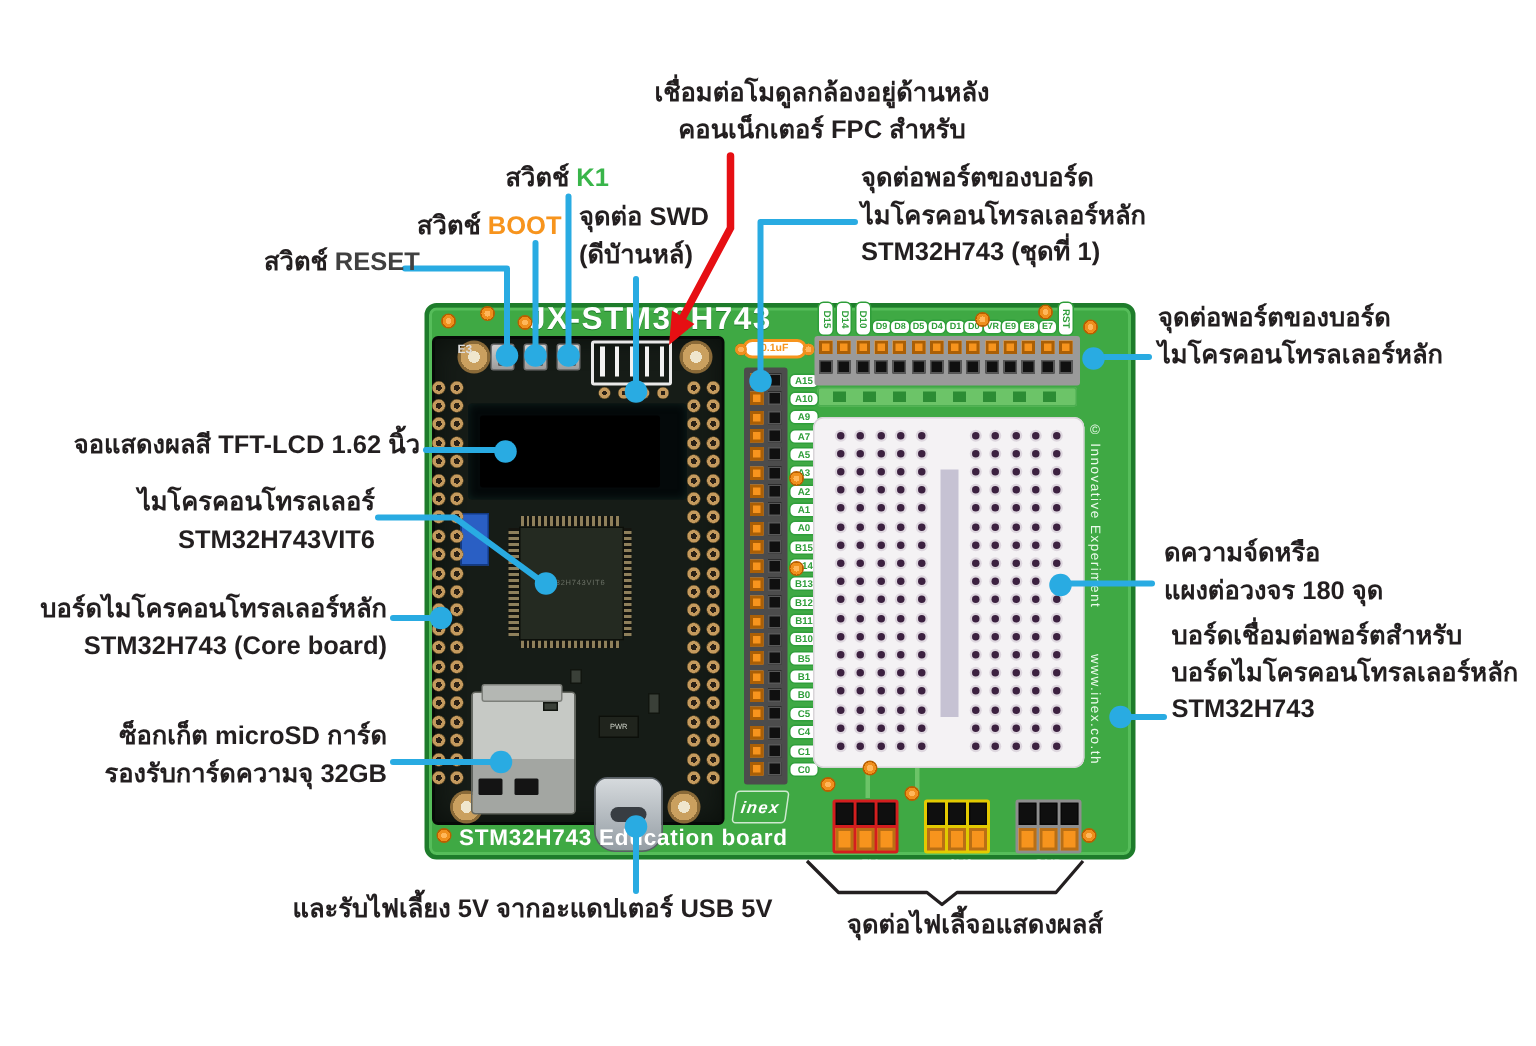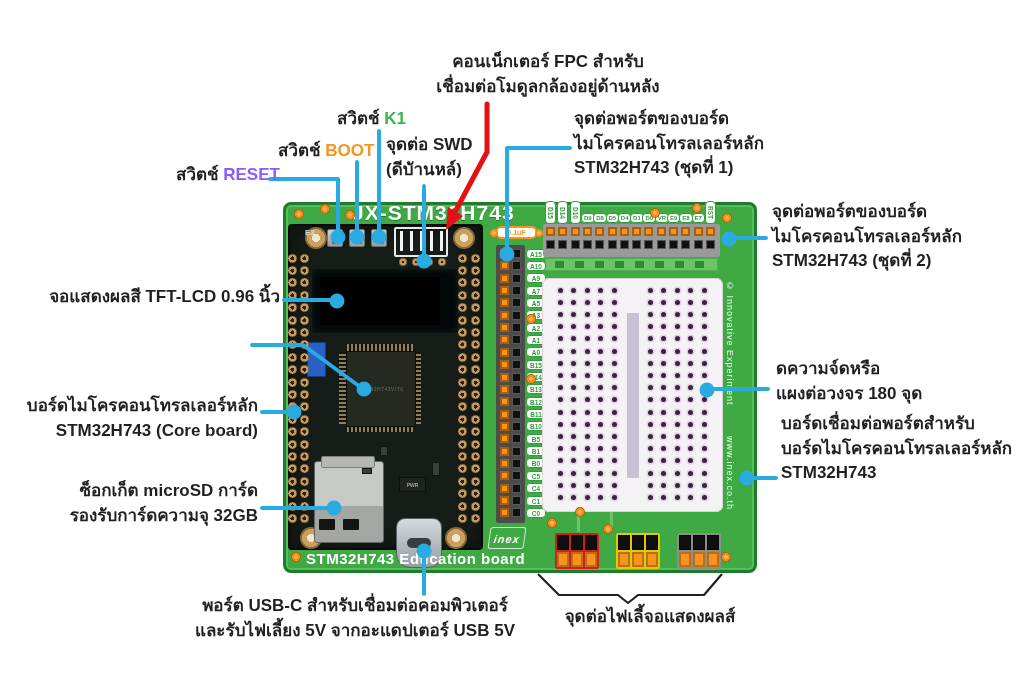--- a/index.html
+++ b/index.html
@@ -653,66 +653,68 @@
       <circle cx="294" cy="412" r="7.5"></circle>
       <circle cx="334" cy="508" r="7.5"></circle>
       <circle cx="424" cy="551" r="7.5"></circle>
     </g>
     <path d="M487,104 V152 L455,212" stroke="#e60f13" stroke-width="5" fill="none" stroke-linecap="round"></path>
     <polygon points="446,230 463,216 448,207" fill="#e60f13"></polygon>
     <path d="M538,574 L559,595 L618,595 L628,603 L638,595 L704,595 L722,574" stroke="#231f20" stroke-width="2.2" fill="none" stroke-linejoin="round"></path>
   </svg>
 
   <div class="co" id="co-fpc">
+      <div class="co-line"><span>เชื่อมต่อโมดูลกล้องอยู่ด้านหลัง</span></div>
       <div class="co-line"><span>คอนเน็กเตอร์ FPC สำหรับ</span></div>
-      <div class="co-line"><span>เชื่อมต่อโมดูลกล้องอยู่ด้านหลัง</span></div>
     </div>
   <div class="co" id="co-k1">
       <div class="co-line"><span>สวิตช์ </span><span style="color: rgb(57, 181, 74);">K1</span></div>
     </div>
   <div class="co" id="co-boot">
       <div class="co-line"><span>สวิตช์ </span><span style="color: rgb(247, 148, 29);">BOOT</span></div>
     </div>
   <div class="co" id="co-reset">
-      <div class="co-line"><span>สวิตช์ </span><span style="color: #8b5cf6;">RESET</span></div>
+      <div class="co-line"><span>สวิตช์ </span><span style="color: #404040;">RESET</span></div>
     </div>
   <div class="co" id="co-swd">
       <div class="co-line"><span>จุดต่อ SWD</span></div>
       <div class="co-line"><span>(ดีบัานหล์)</span></div>
     </div>
   <div class="co" id="co-set1">
       <div class="co-line"><span>จุดต่อพอร์ตของบอร์ด</span></div>
       <div class="co-line"><span>ไมโครคอนโทรลเลอร์หลัก</span></div>
       <div class="co-line"><span>STM32H743 (ชุดที่ 1)</span></div>
     </div>
   <div class="co" id="co-set2">
       <div class="co-line"><span>จุดต่อพอร์ตของบอร์ด</span></div>
       <div class="co-line"><span>ไมโครคอนโทรลเลอร์หลัก</span></div>
-      <div class="co-line"><span>STM32H743 (ชุดที่ 2)</span></div>
     </div>
   <div class="co" id="co-breadboard">
       <div class="co-line"><span>ดความจ์ดหรือ</span></div>
       <div class="co-line"><span>แผงต่อวงจร 180 จุด</span></div>
     </div>
   <div class="co" id="co-expansion">
       <div class="co-line"><span>บอร์ดเชื่อมต่อพอร์ตสำหรับ</span></div>
       <div class="co-line"><span>บอร์ดไมโครคอนโทรลเลอร์หลัก</span></div>
       <div class="co-line"><span>STM32H743</span></div>
     </div>
   <div class="co" id="co-tft">
-      <div class="co-line"><span>จอแสดงผลสี TFT-LCD 0.96 นิ้ว</span></div>
+      <div class="co-line"><span>จอแสดงผลสี TFT-LCD 1.62 นิ้ว</span></div>
+    </div>
+  <div class="co" id="co-mcu">
+      <div class="co-line"><span>ไมโครคอนโทรลเลอร์</span></div>
+      <div class="co-line"><span>STM32H743VIT6</span></div>
     </div>
   <div class="co" id="co-core">
       <div class="co-line"><span>บอร์ดไมโครคอนโทรลเลอร์หลัก</span></div>
       <div class="co-line"><span>STM32H743 (Core board)</span></div>
     </div>
   <div class="co" id="co-microsd">
       <div class="co-line"><span>ซ็อกเก็ต microSD การ์ด</span></div>
       <div class="co-line"><span>รองรับการ์ดความจุ 32GB</span></div>
     </div>
   <div class="co" id="co-usbc">
-      <div class="co-line"><span>พอร์ต USB-C สำหรับเชื่อมต่อคอมพิวเตอร์</span></div>
       <div class="co-line"><span>และรับไฟเลี้ยง 5V จากอะแดปเตอร์ USB 5V</span></div>
     </div>
   <div class="co" id="co-power">
       <div class="co-line"><span>จุดต่อไฟเลี้จอแสดงผลส์</span></div>
     </div>
 </div>
 
 </body></html>

